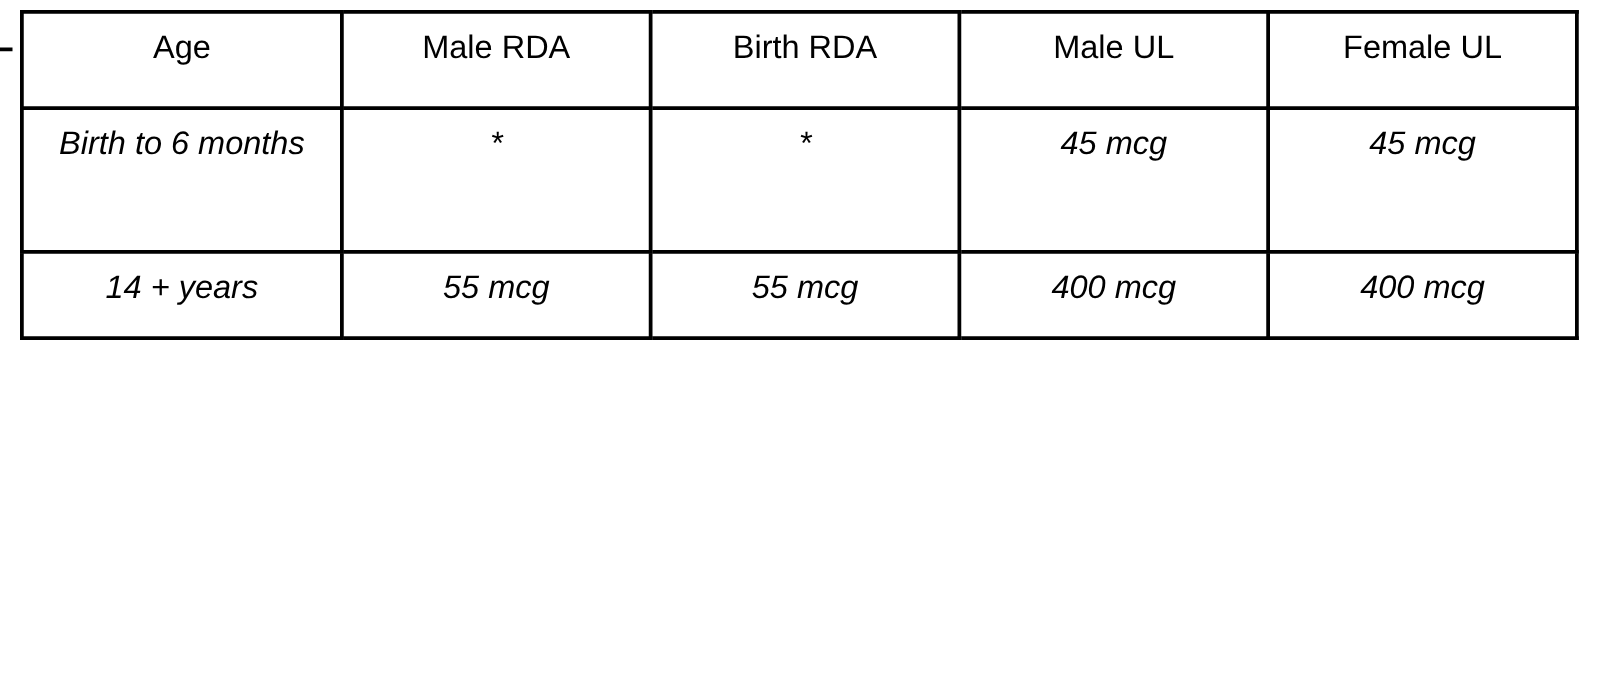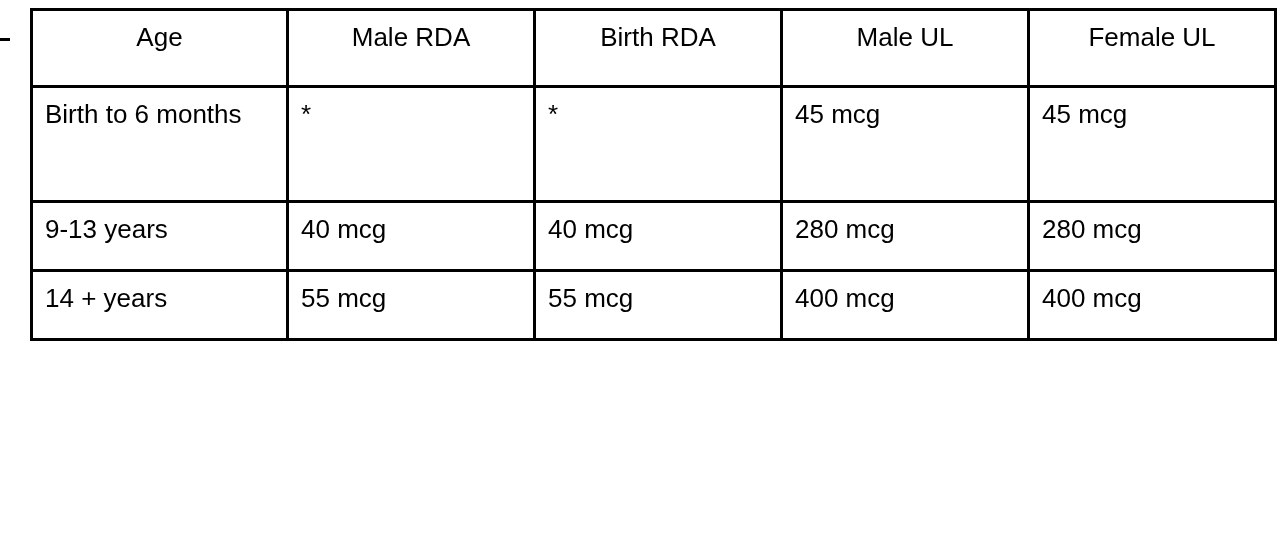--- a/index.html
+++ b/index.html
@@ -15,21 +15,21 @@
     overflow: hidden;
   }
   .page {
     position: relative;
     width: 1278px;
     height: 548px;
     box-sizing: border-box;
   }
   .table-wrap {
     position: absolute;
-    left: 30px;
+    left: 16px;
     top: 8px;
     width: 1244px;
   }
   table.nutrient-table {
     border-collapse: collapse;
     table-layout: fixed;
     width: 1244px;
     border: 3px solid #000000;
   }
   table.nutrient-table td,
@@ -41,21 +41,22 @@
     line-height: 1.25;
     font-weight: normal;
   }
   thead th {
     text-align: center;
     height: 54px;
     vertical-align: middle;
     padding: 8px 10px;
   }
   tbody td {
-    text-align: left;
+    text-align: center;
+    font-style: italic;
   }
   tbody tr.tall td {
     height: 92px;
   }
   tbody tr.normal td {
     height: 46px;
   }
   col.c-age { width: 256px; }
   col.c-mrda { width: 247px; }
   col.c-frda { width: 247px; }
@@ -98,27 +99,20 @@
       </thead>
       <tbody>
         <tr class="tall">
           <td>Birth to 6 months</td>
           <td>*</td>
           <td>*</td>
           <td>45 mcg</td>
           <td>45 mcg</td>
         </tr>
         <tr class="normal">
-          <td>9-13 years</td>
-          <td>40 mcg</td>
-          <td>40 mcg</td>
-          <td>280 mcg</td>
-          <td>280 mcg</td>
-        </tr>
-        <tr class="normal">
           <td>14 + years</td>
           <td>55 mcg</td>
           <td>55 mcg</td>
           <td>400 mcg</td>
           <td>400 mcg</td>
         </tr>
       </tbody>
     </table>
   </div>
 

